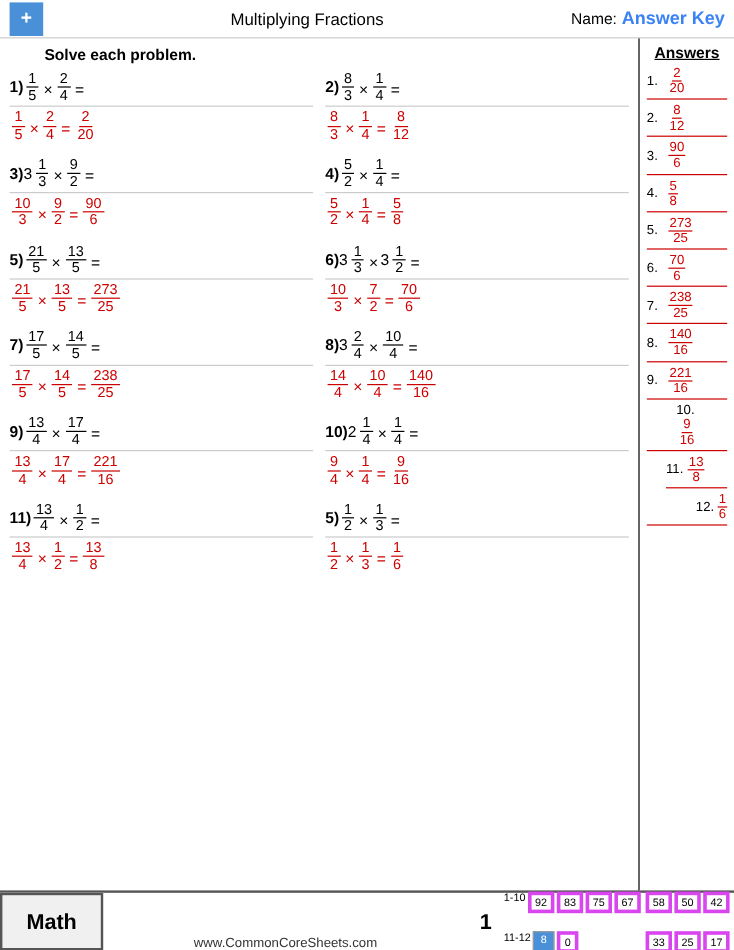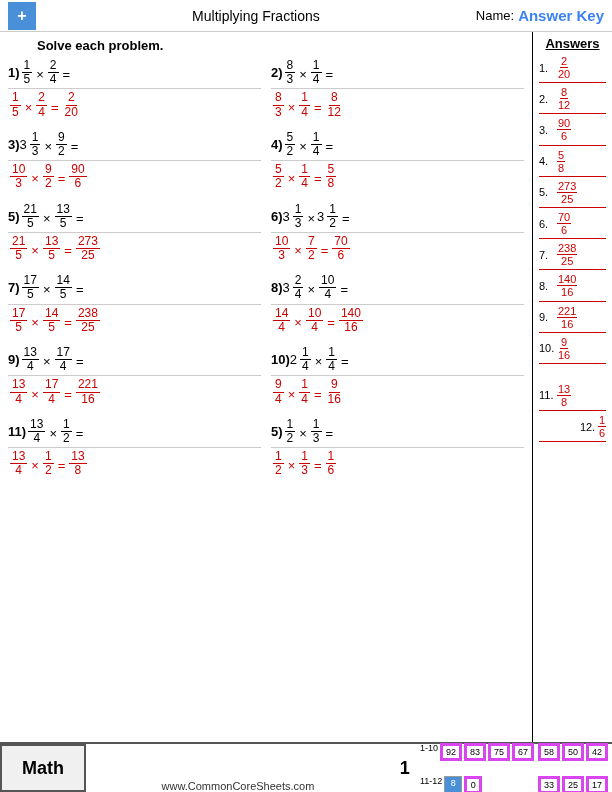--- a/index.html
+++ b/index.html
@@ -737,28 +737,28 @@
       <span class="denom">16</span>
     </span>
   </div>
         <div class="answer-item" style="border-bottom: 1px solid rgb(204, 0, 0); padding-bottom: 2px; margin-bottom: 3px;">
     <span class="answer-num">9.</span>
     <span class="answer-frac">
       <span class="numer">221</span>
       <span class="denom">16</span>
     </span>
   </div>
-        <div class="answer-item" style="border-bottom: 1px solid rgb(204, 0, 0); padding-bottom: 2px; margin-bottom: 19px;">
+        <div class="answer-item" style="border-bottom: 1px solid rgb(204, 0, 0); padding-bottom: 2px; margin-bottom: 3px; flex-direction: column;">
     <span class="answer-num">10.</span>
     <span class="answer-frac">
       <span class="numer">9</span>
       <span class="denom">16</span>
     </span>
   </div>
-        <div class="answer-item" style="border-bottom: 1px solid rgb(204, 0, 0); padding-bottom: 2px; margin-bottom: 3px;">
+        <div class="answer-item" style="border-bottom: 1px solid rgb(204, 0, 0); padding-bottom: 2px; margin-bottom: 3px; margin-left: 16px;">
     <span class="answer-num">11.</span>
     <span class="answer-frac">
       <span class="numer">13</span>
       <span class="denom">8</span>
     </span>
   </div>
         <div class="answer-item" style="border-bottom: 1px solid rgb(204, 0, 0); padding-bottom: 2px; margin-bottom: 3px; justify-content: flex-end;">
     <span class="answer-num">12.</span>
     <span class="answer-frac">
       <span class="numer">1</span>

